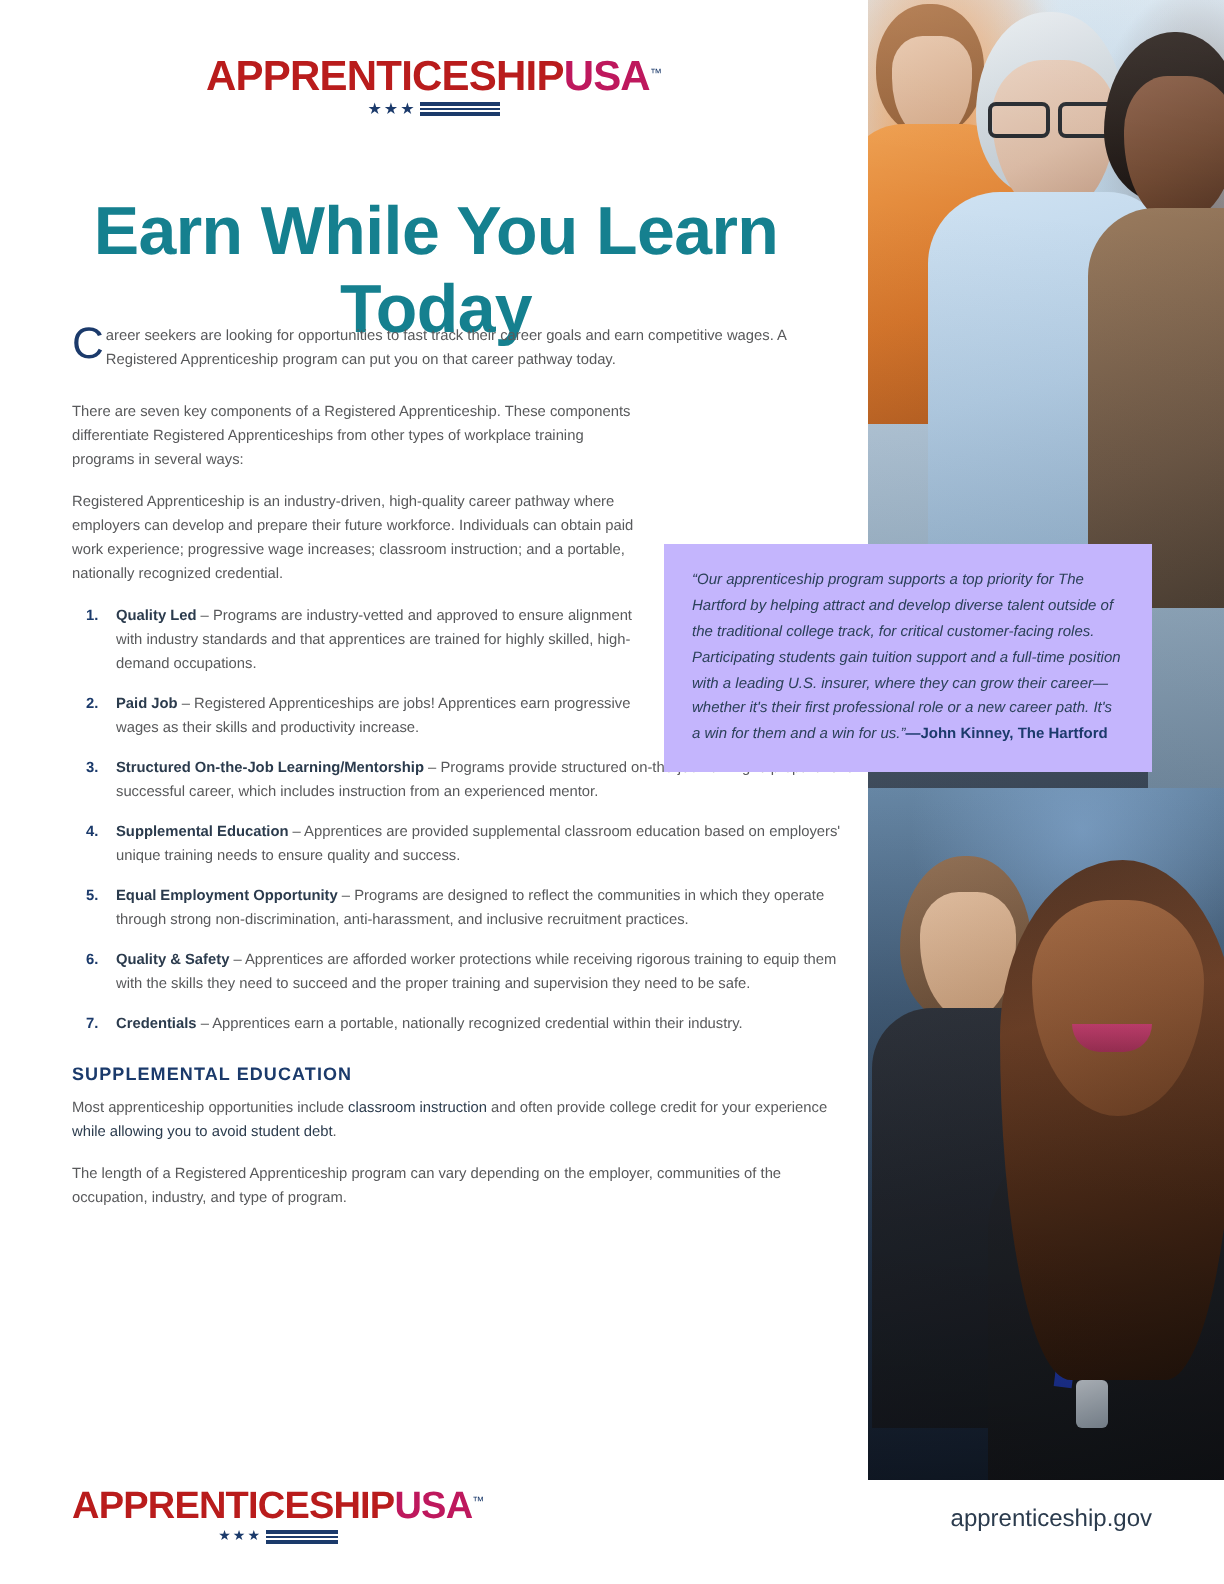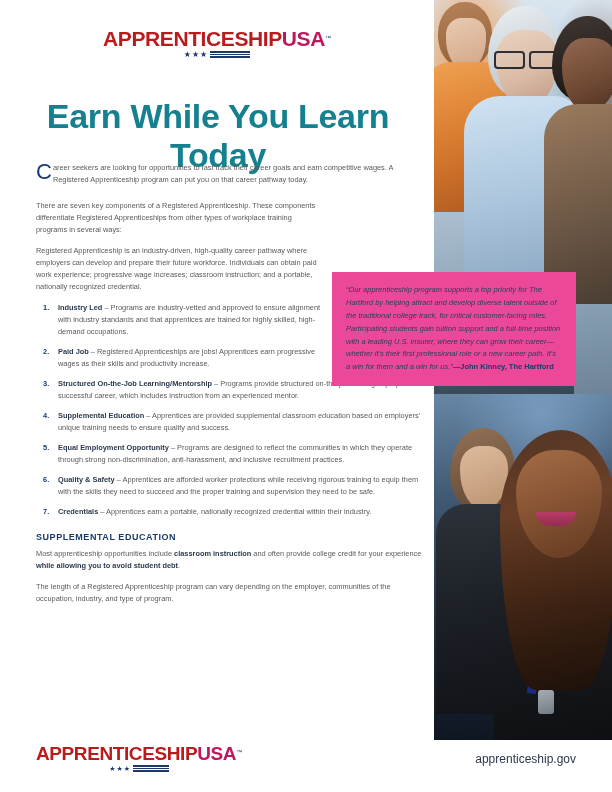--- a/index.html
+++ b/index.html
@@ -279,29 +279,29 @@
     font-weight: bold;
     color: #1b3a6b;
     font-size: 7.4px;
   }
   ol.components > li .term {
     font-weight: bold;
     color: #2b3b4d;
   }
   li.narrow { width: 268px; }
 
-  .bold-inline { font-weight: bold; color: #2b3b4d; }
+  .bold-inline { font-weight: normal; color: #2b3b4d; }
 
   
   .quote-box {
     position: absolute;
     left: 332px;
     top: 272px;
     width: 244px;
-    background: #ec4899;
+    background: #c4b5fd;
     padding: 12px 14px 12px 14px;
     box-sizing: border-box;
   }
   .quote-text {
     font-size: 7.5px;
     line-height: 1.72;
     font-style: italic;
     color: #2b4059;
     margin: 0;
   }
@@ -389,21 +389,21 @@
 
   <div class="content">
 
     <p class="intro"><span class="dropcap">C</span><span>areer seekers are looking for opportunities to fast track their career goals and earn competitive wages. A Registered Apprenticeship program can put you on that career pathway today.</span></p>
 
 
     <p class="body narrow">There are seven key components of a Registered Apprenticeship. These components differentiate Registered Apprenticeships from other types of workplace training programs in several ways:</p>
     <p class="body narrow">Registered Apprenticeship is an industry-driven, high-quality career pathway where employers can develop and prepare their future workforce. Individuals can obtain paid work experience; progressive wage increases; classroom instruction; and a portable, nationally recognized credential.</p>
 
     <ol class="components">
-      <li class="narrow"><span class="term">Industry Led</span><span> – Programs are industry-vetted and approved to ensure alignment with industry standards and that apprentices are trained for highly skilled, high-demand occupations.</span></li>
+      <li class="narrow"><span class="term">Quality Led</span><span> – Programs are industry-vetted and approved to ensure alignment with industry standards and that apprentices are trained for highly skilled, high-demand occupations.</span></li>
       <li class="narrow"><span class="term">Paid Job</span><span> – Registered Apprenticeships are jobs! Apprentices earn progressive wages as their skills and productivity increase.</span></li>
       <li><span class="term">Structured On-the-Job Learning/Mentorship</span><span> – Programs provide structured on-the-job training to prepare for a successful career, which includes instruction from an experienced mentor.</span></li>
       <li><span class="term">Supplemental Education</span><span> – Apprentices are provided supplemental classroom education based on employers' unique training needs to ensure quality and success.</span></li>
       <li><span class="term">Equal Employment Opportunity</span><span> – Programs are designed to reflect the communities in which they operate through strong non-discrimination, anti-harassment, and inclusive recruitment practices.</span></li>
       <li><span class="term">Quality &amp; Safety</span><span> – Apprentices are afforded worker protections while receiving rigorous training to equip them with the skills they need to succeed and the proper training and supervision they need to be safe.</span></li>
       <li><span class="term">Credentials</span><span> – Apprentices earn a portable, nationally recognized credential within their industry.</span></li>
     </ol>
 
     <h2 class="section" style="margin-top:14px">SUPPLEMENTAL EDUCATION</h2>
 

